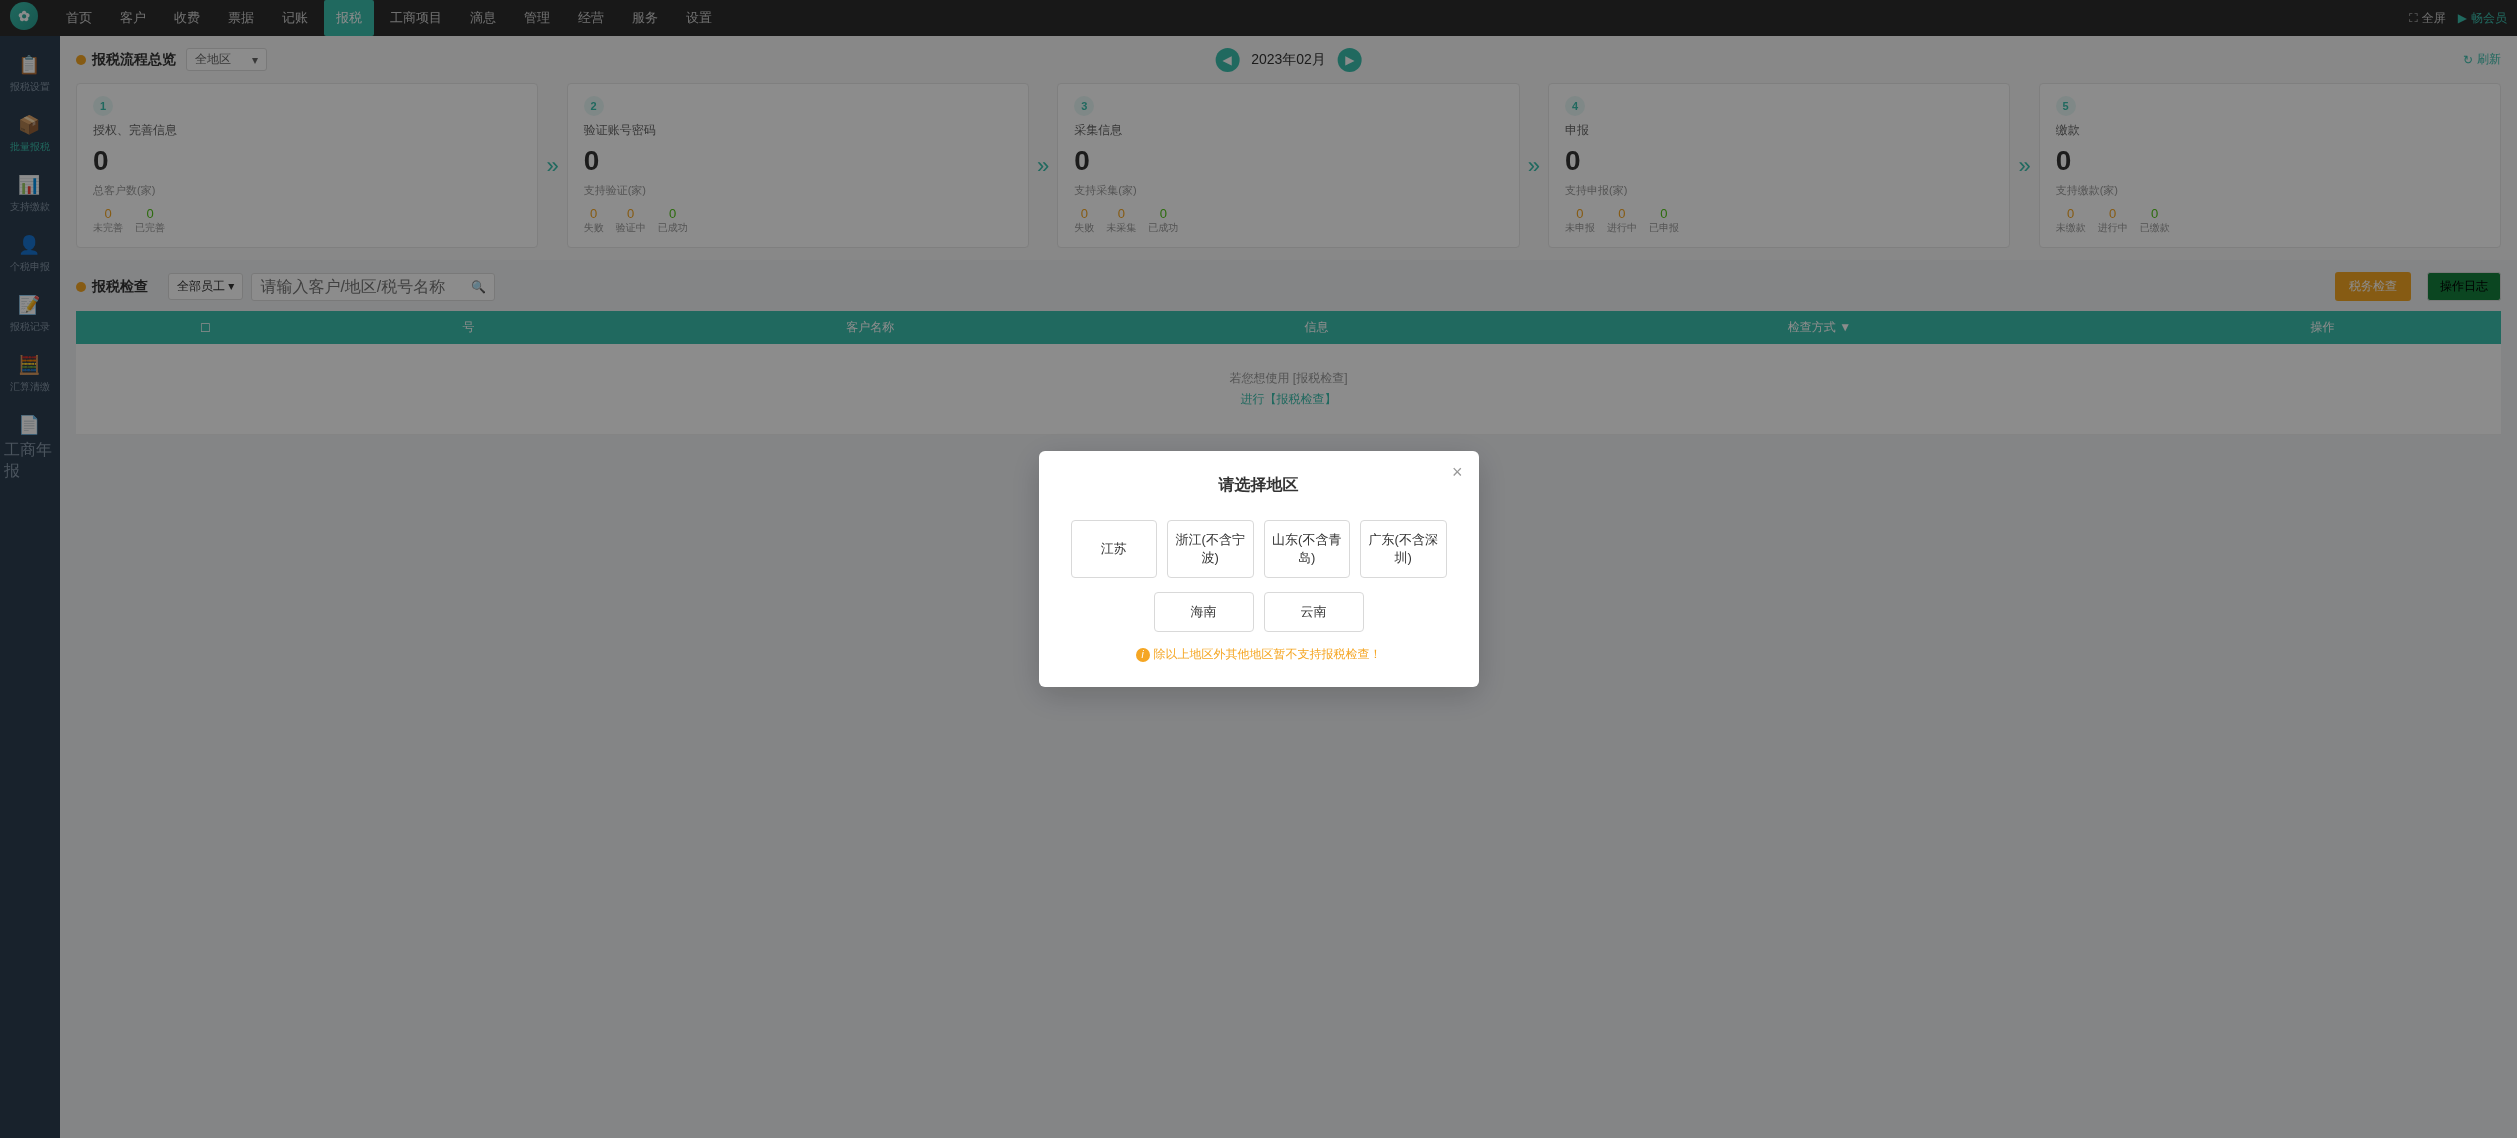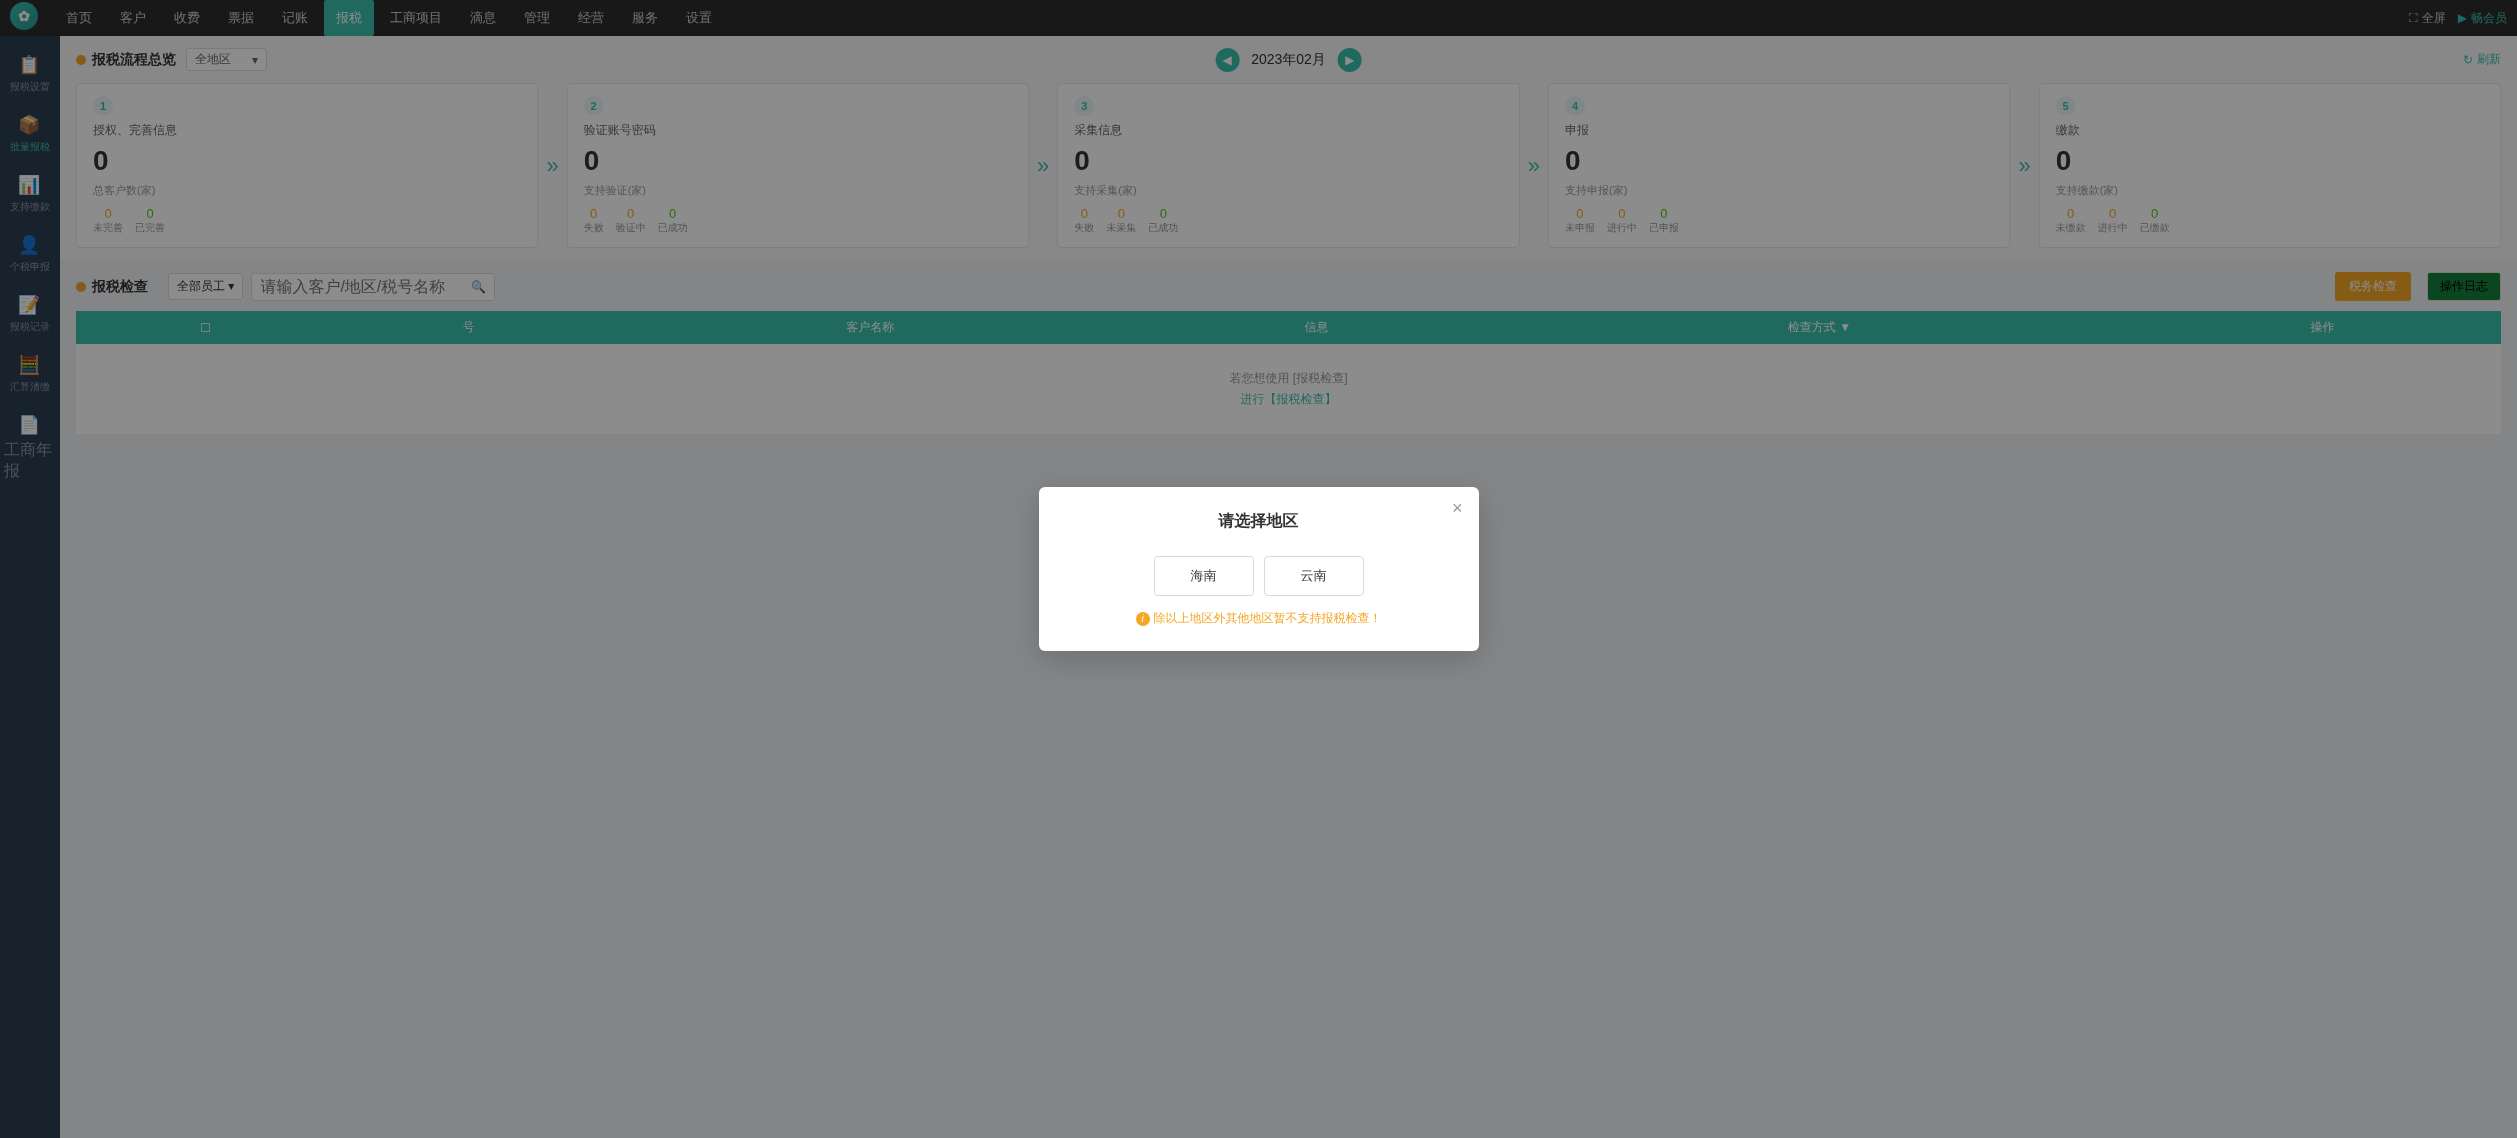--- a/index.html
+++ b/index.html
@@ -438,20 +438,26 @@
 
   </div>
 </div>
 
 <div class="modal-overlay">
   <div class="modal">
     <div class="modal-close">×</div>
     <div class="modal-title">请选择地区</div>
 
 
+    <div class="region-grid">
+      <button class="region-btn">江苏</button>
+      <button class="region-btn">浙江(不含宁波)</button>
+      <button class="region-btn">山东(不含青岛)</button>
+      <button class="region-btn">广东(不含深圳)</button>
+    </div>
 
     <div class="region-grid-bottom">
       <button class="region-btn region-btn-wide">海南</button>
       <button class="region-btn region-btn-wide">云南</button>
     </div>
 
     <div class="modal-warning">
       <span class="warning-icon">i</span>
       <span>除以上地区外其他地区暂不支持报税检查！</span>
     </div>

